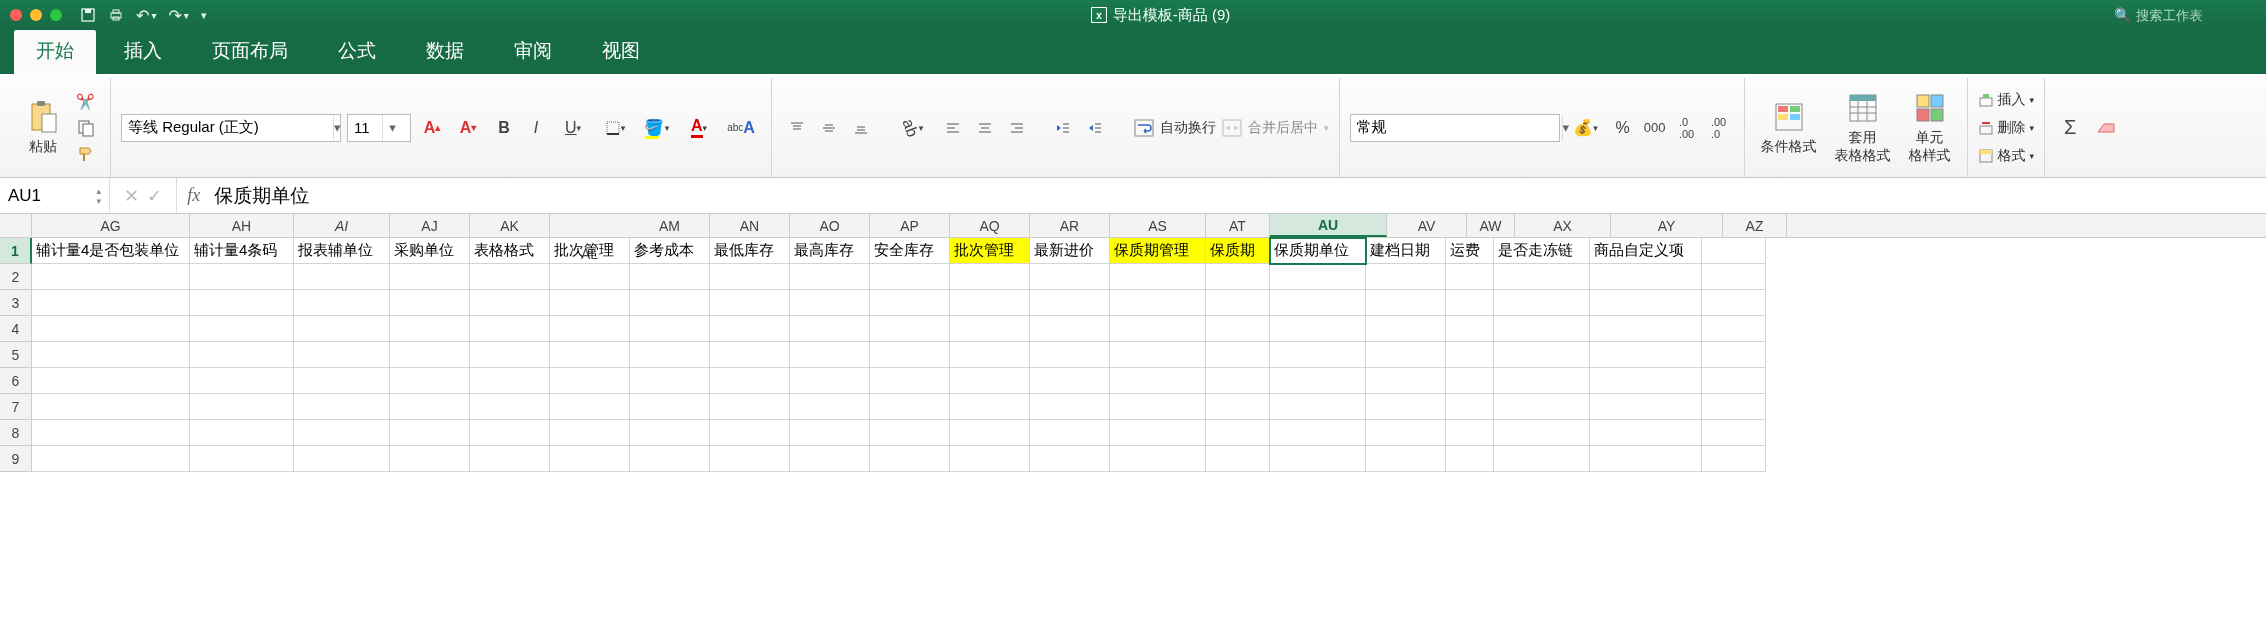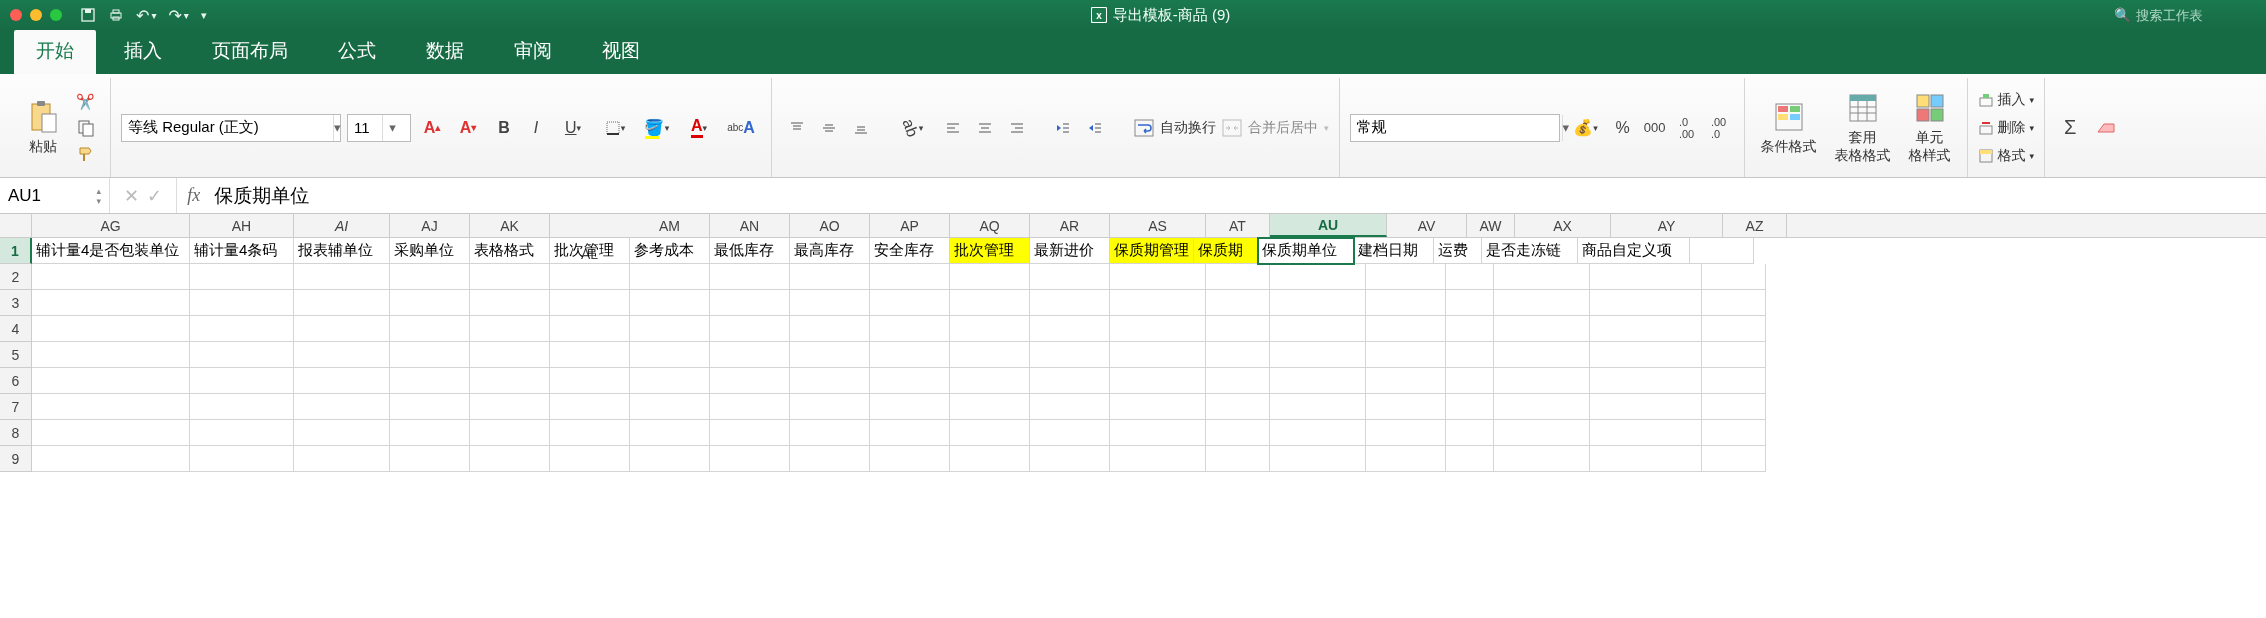--- a/index.html
+++ b/index.html
@@ -448,21 +448,21 @@
         <div class="cell" style="width: 96px;">报表辅单位</div>
         <div class="cell" style="width: 80px;">采购单位</div>
         <div class="cell" style="width: 80px;">表格格式</div>
         <div class="cell" style="width: 80px;">批次管理</div>
         <div class="cell" style="width: 80px;">参考成本</div>
         <div class="cell" style="width: 80px;">最低库存</div>
         <div class="cell" style="width: 80px; font-family: Liberation Serif, serif;">最高库存</div>
         <div class="cell" style="width: 80px;">安全库存</div>
         <div class="cell hl" style="width: 80px;">批次管理</div>
         <div class="cell" style="width: 80px;">最新进价</div>
-        <div class="cell hl" style="width: 84px;">保质期管理</div>
+        <div class="cell hl" style="width: 96px;">保质期管理</div>
         <div class="cell hl" style="width: 64px;">保质期</div>
         <div class="cell selected" style="width: 96px;">保质期单位</div>
         <div class="cell" style="width: 80px;">建档日期</div>
         <div class="cell" style="width: 48px;">运费</div>
         <div class="cell" style="width: 96px;">是否走冻链</div>
         <div class="cell" style="width: 112px; font-family: Liberation Serif, serif;">商品自定义项</div>
         <div class="cell" style="width: 64px;"></div>
       </div>
       <div class="row">
         <div class="row-h">2</div>

